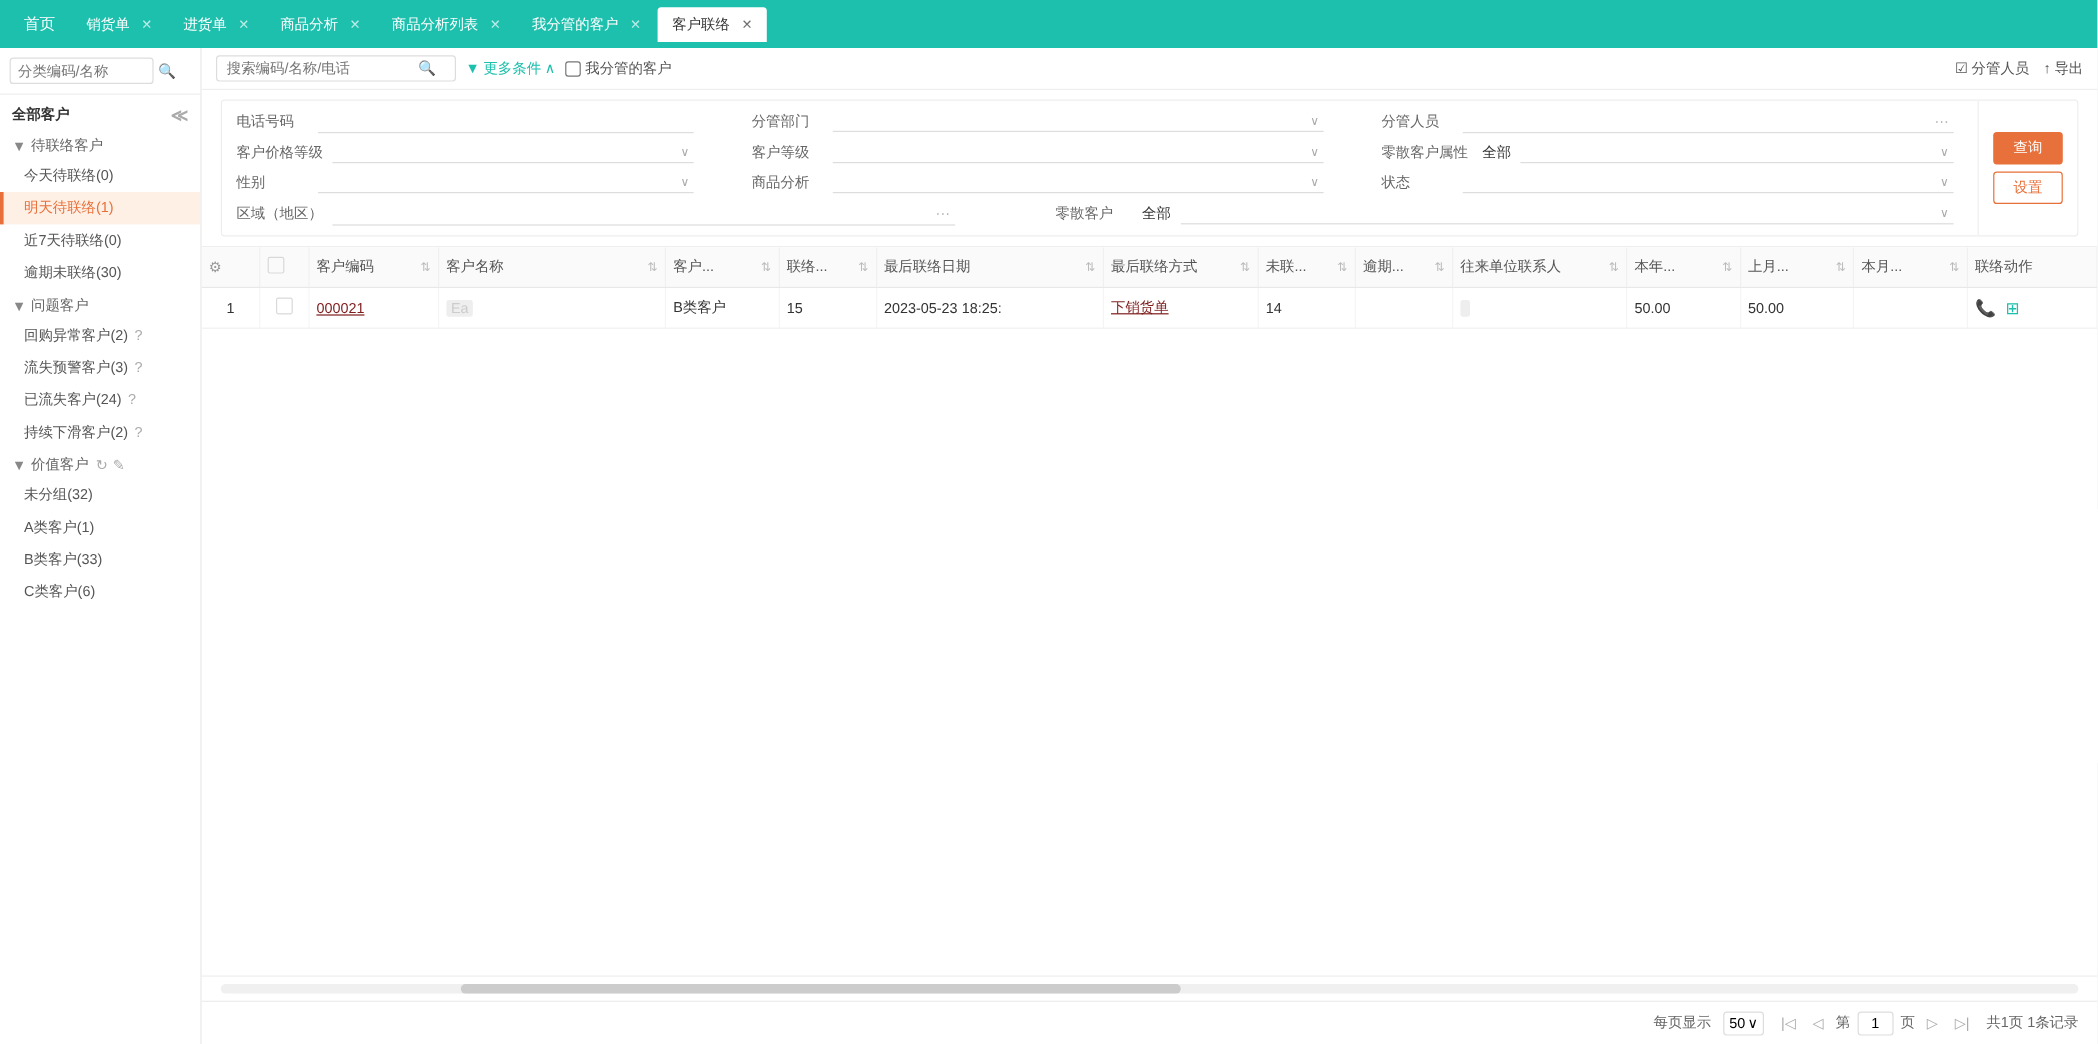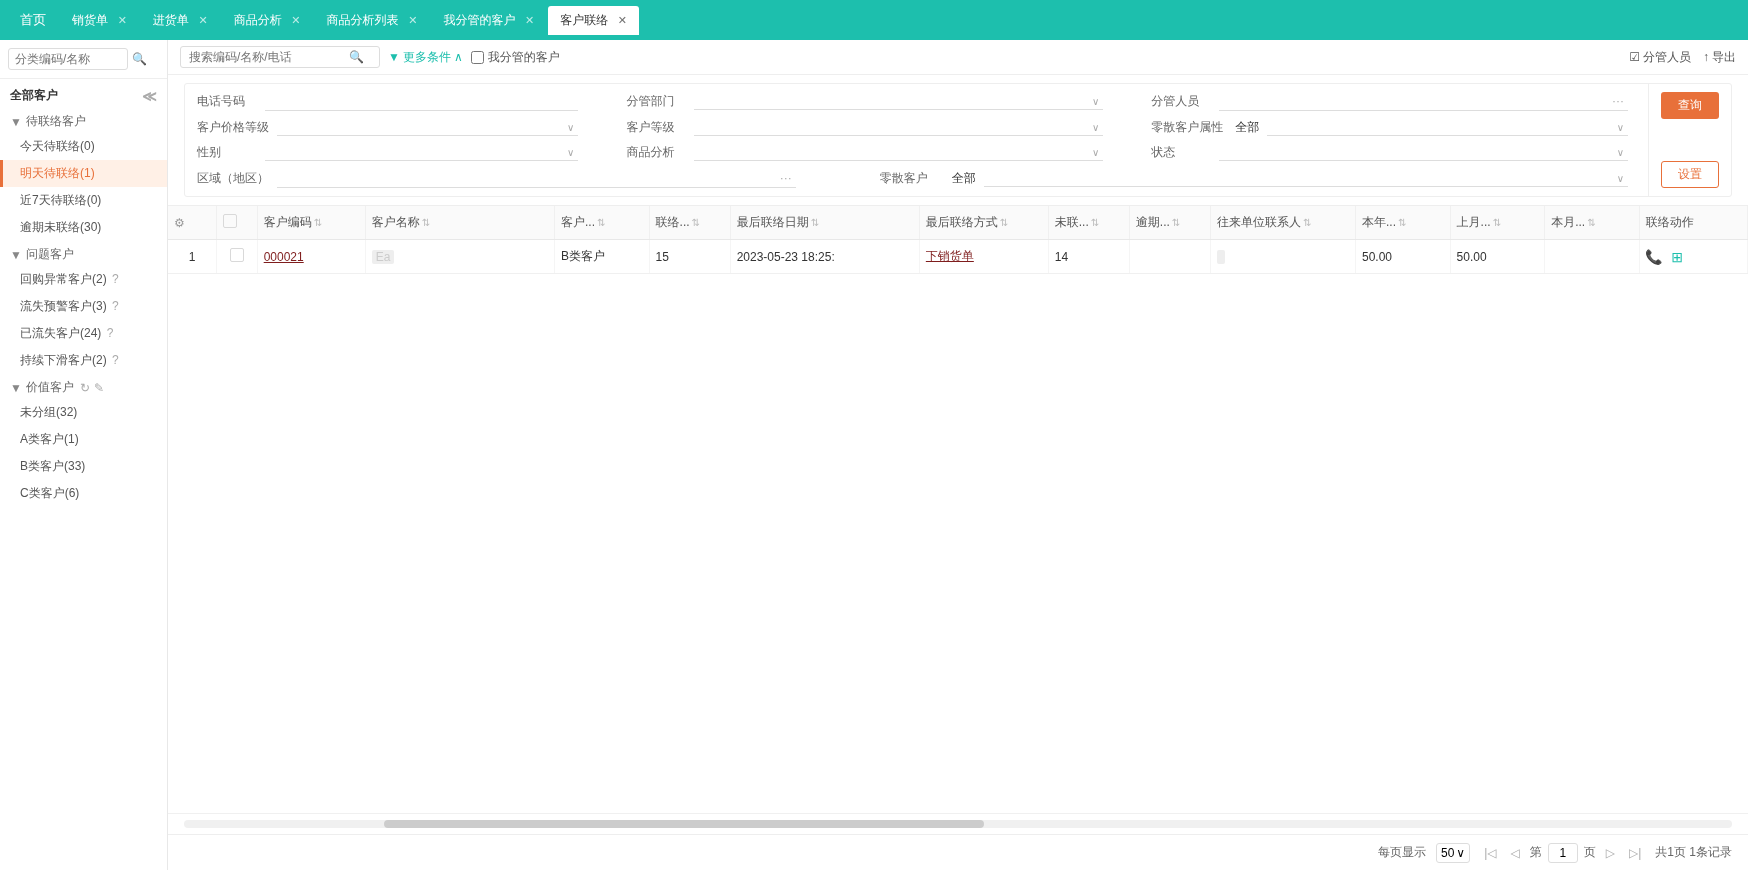--- a/index.html
+++ b/index.html
@@ -328,20 +328,21 @@
       border: 1px solid #d9d9d9;
       border-radius: 2px;
       display: inline-block;
       cursor: pointer;
     }
 
     .th-sort {
       display: flex;
       align-items: center;
       gap: 2px;
+      justify-content: space-between;
     }
     .sort-icon { color: #bbb; font-size: 10px; }
   </style>
 </head>
 <body>
 
 <div class="top-nav">
   <div class="nav-item">首页</div>
   <div class="nav-item">
     <span>销货单</span>
@@ -537,21 +538,21 @@
             <div class="filter-field" style="flex:1.5;align-items:center;">
               <span class="filter-label">零散客户</span>
               <span style="margin-left:4px;color:#333;">全部</span>
               <div class="filter-select" style="flex:1;justify-content:flex-end;">
                 <span class="chevron">∨</span>
               </div>
             </div>
           </div>
         </div>
 
-        <div class="filter-panel-right" style="padding:8px 12px;border-left:1px solid #eee;justify-content:space-between;">
+        <div class="filter-panel-right" style="padding:8px 12px;border-left:1px solid #eee;justify-content:center;">
           <button class="query-btn">查询</button>
           <button class="set-btn">设置</button>
         </div>
       </div>
     </div>
 
     <div class="table-container">
       <table class="data-table">
         <thead>
           <tr>

